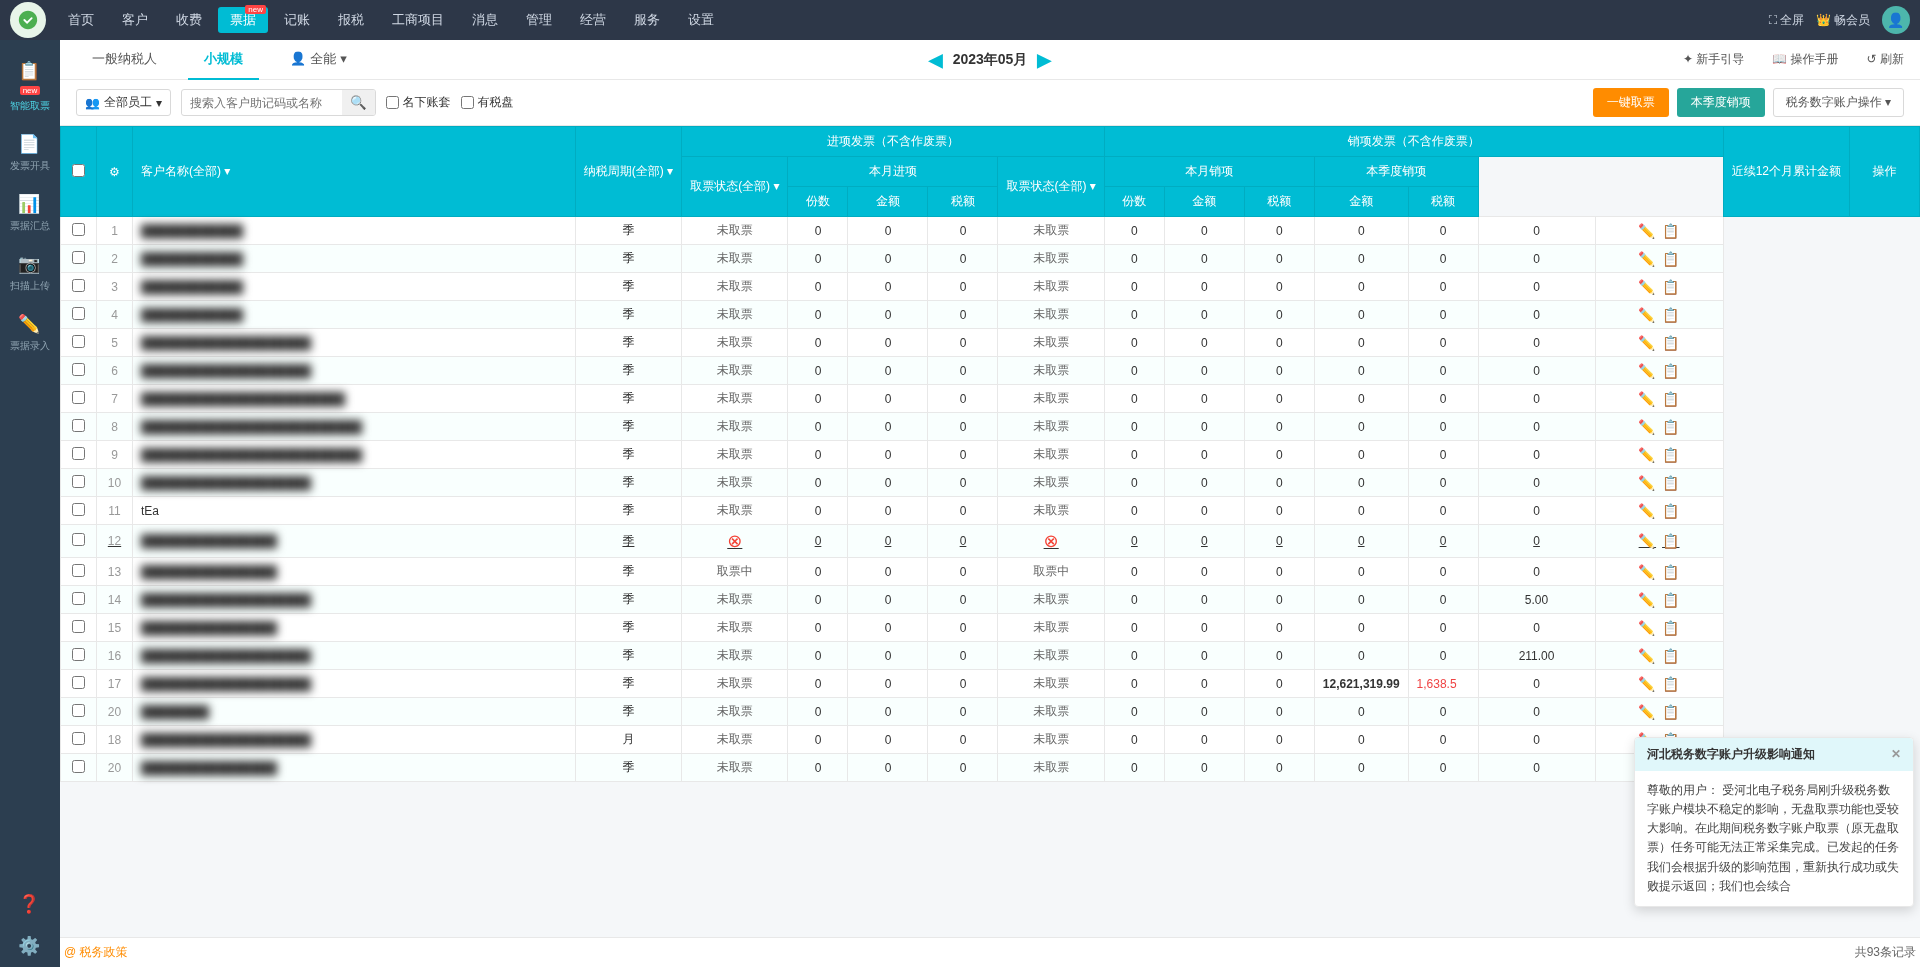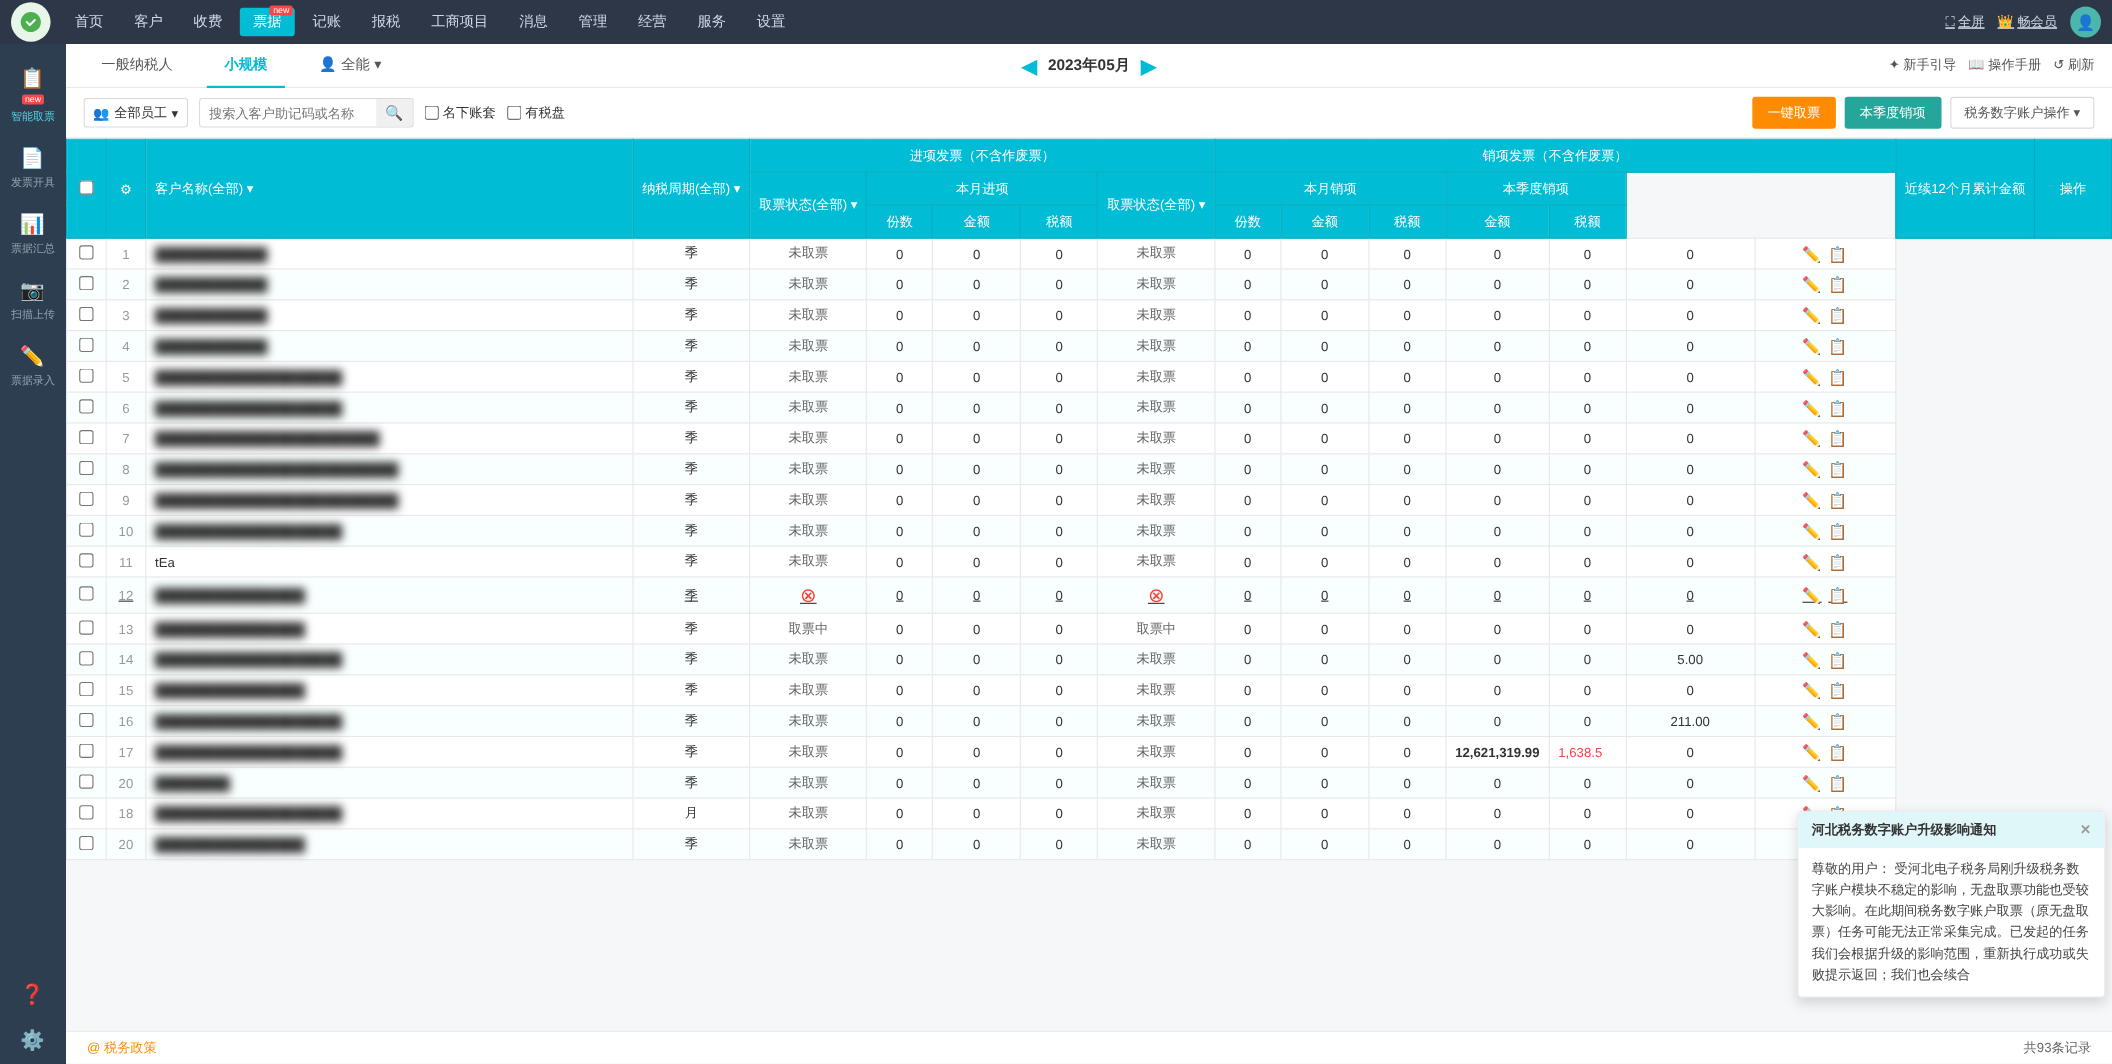--- a/index.html
+++ b/index.html
@@ -49,21 +49,21 @@
       color: #fff;
       font-size: 8px;
       padding: 0 3px;
       border-radius: 2px;
     }
     .top-nav .nav-right {
       display: flex; align-items: center; gap: 12px;
       color: #d0d8e4;
       font-size: 12px;
     }
-    .top-nav .nav-right span { cursor: pointer; text-decoration: underline; }
+    .top-nav .nav-right span { cursor: pointer; }
     .top-nav .avatar {
       width: 28px; height: 28px;
       background: #4db6ac;
       border-radius: 50%;
       display: flex; align-items: center; justify-content: center;
       color: #fff;
       font-size: 14px;
       cursor: pointer;
     }
 
@@ -141,21 +141,21 @@
     }
     .sub-tab.active {
       color: #00bcd4;
       border-bottom: 2px solid #00bcd4;
       font-weight: bold;
     }
     .sub-header-right {
       margin-left: auto;
       display: flex;
       align-items: center;
-      gap: 11px;
+      gap: 28px;
       font-size: 12px;
       color: #555;
     }
     .sub-header-right span { cursor: pointer; }
 
     
     .toolbar {
       background: #fff;
       padding: 8px 16px;
       display: flex;
@@ -306,21 +306,21 @@
     }
     .action-icon {
       cursor: pointer;
       color: #666;
       font-size: 14px;
     }
 
     
     .table-footer {
       background: #fff;
-      padding: 6px 19px;
+      padding: 6px 4px;
       border-top: 1px solid #e8e8e8;
       font-size: 12px;
       color: #666;
       display: flex;
       align-items: center;
     }
     .tax-policy {
       color: #ff8c00;
       cursor: pointer;
       font-size: 12px;

